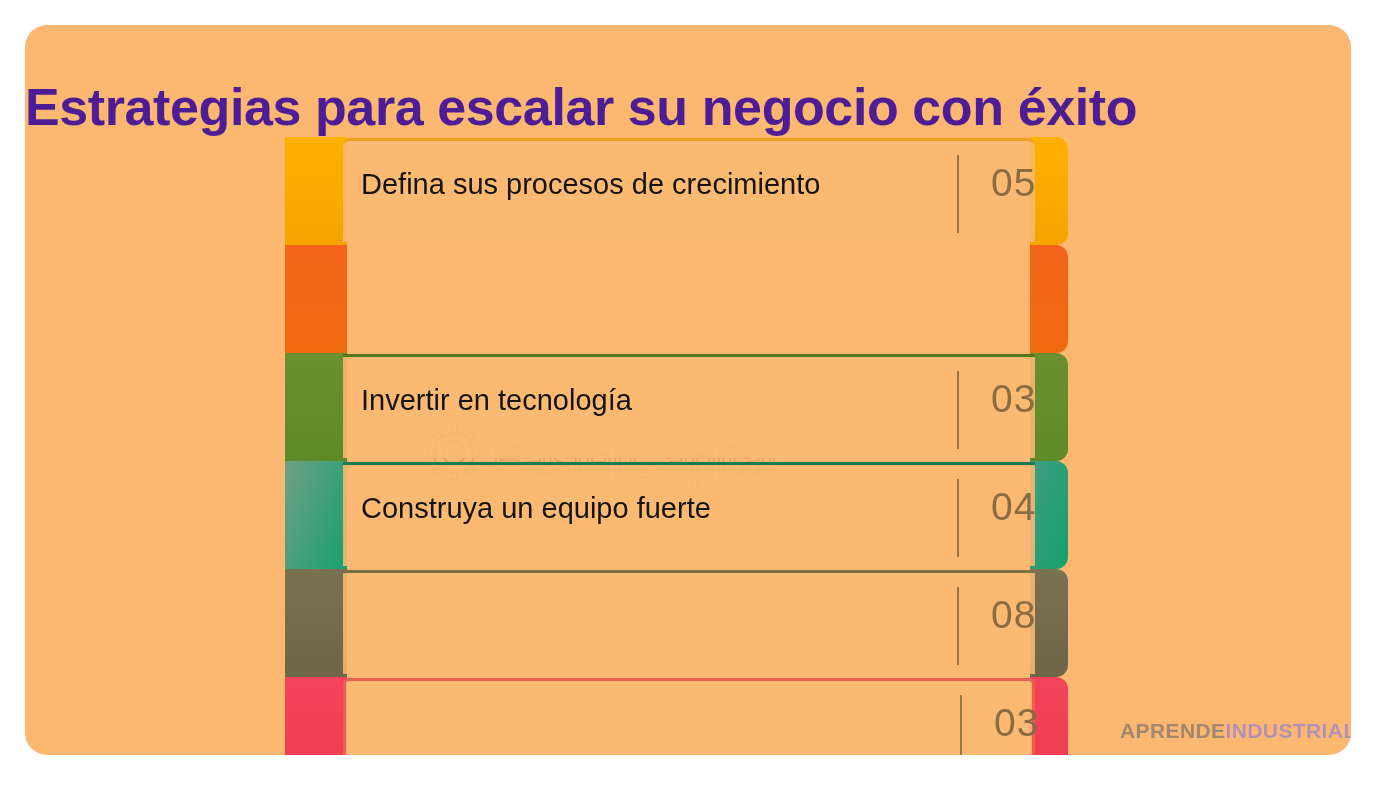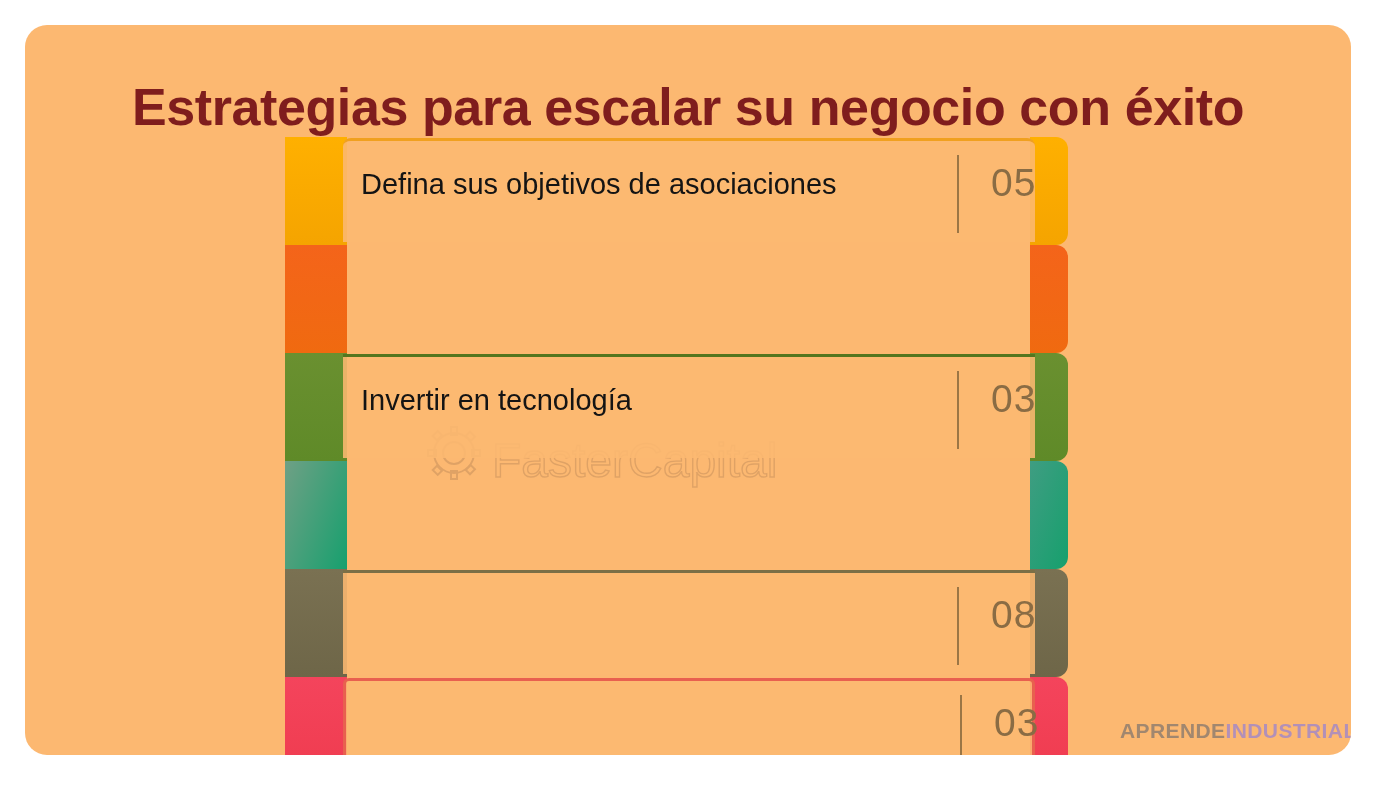--- a/index.html
+++ b/index.html
@@ -32,24 +32,23 @@
     border-radius: 22px;
     overflow: hidden;
   }
 
   
   .title {
     position: absolute;
     left: 0;
     top: 8px;
     width: 1326px;
-    text-align: center;
     font-size: 52px;
     line-height: 78px;
-    color: #7f1d1d;
+    color: #4c1d95;
     font-family: "Liberation Sans", sans-serif;
     letter-spacing: -0.4px;
     white-space: nowrap;
   }
 
   
   .watermark {
     position: absolute;
     left: 397px;
     top: 390px;
@@ -211,21 +210,21 @@
       <span class="wm-text">FasterCapital</span>
     </div>
 
     <div class="list">
 
       <div class="row first" style="top:25px">
         <div class="bar-left" style="background:linear-gradient(180deg,#ffb000,#f5a400)"></div>
         <div class="bar-right" style="background:linear-gradient(180deg,#ffb000,#f5a400)"></div>
         <div class="panel" style="border-top-color:#f0a020">
           <div class="panel-inner">
-            <div class="label">Defina sus objetivos de asociaciones</div>
+            <div class="label">Defina sus procesos de crecimiento</div>
             <div class="divider"></div>
             <div class="num">05</div>
           </div>
         </div>
       </div>
 
       <div class="row" style="top:133px">
         <div class="bar-left" style="background:linear-gradient(180deg,#f4641a,#f06a10)"></div>
         <div class="bar-right" style="background:linear-gradient(180deg,#f4641a,#f06a10)"></div>
       </div>
@@ -238,20 +237,27 @@
             <div class="label">Invertir en tecnología</div>
             <div class="divider"></div>
             <div class="num">03</div>
           </div>
         </div>
       </div>
 
       <div class="row" style="top:349px">
         <div class="bar-left" style="background:linear-gradient(110deg,#6fa085,#17a06e)"></div>
         <div class="bar-right" style="background:linear-gradient(110deg,#3f9d82,#16a06d)"></div>
+        <div class="panel" style="border-top-color:#1b7a50">
+          <div class="panel-inner">
+            <div class="label">Construya un equipo fuerte</div>
+            <div class="divider"></div>
+            <div class="num">04</div>
+          </div>
+        </div>
       </div>
 
       <div class="row" style="top:457px">
         <div class="bar-left" style="background:linear-gradient(180deg,#7a7152,#6e6648)"></div>
         <div class="bar-right" style="background:linear-gradient(180deg,#7a7152,#6e6648)"></div>
         <div class="panel" style="border-top-color:#7b6f46">
           <div class="panel-inner">
             <div class="divider"></div>
             <div class="num">08</div>
           </div>

